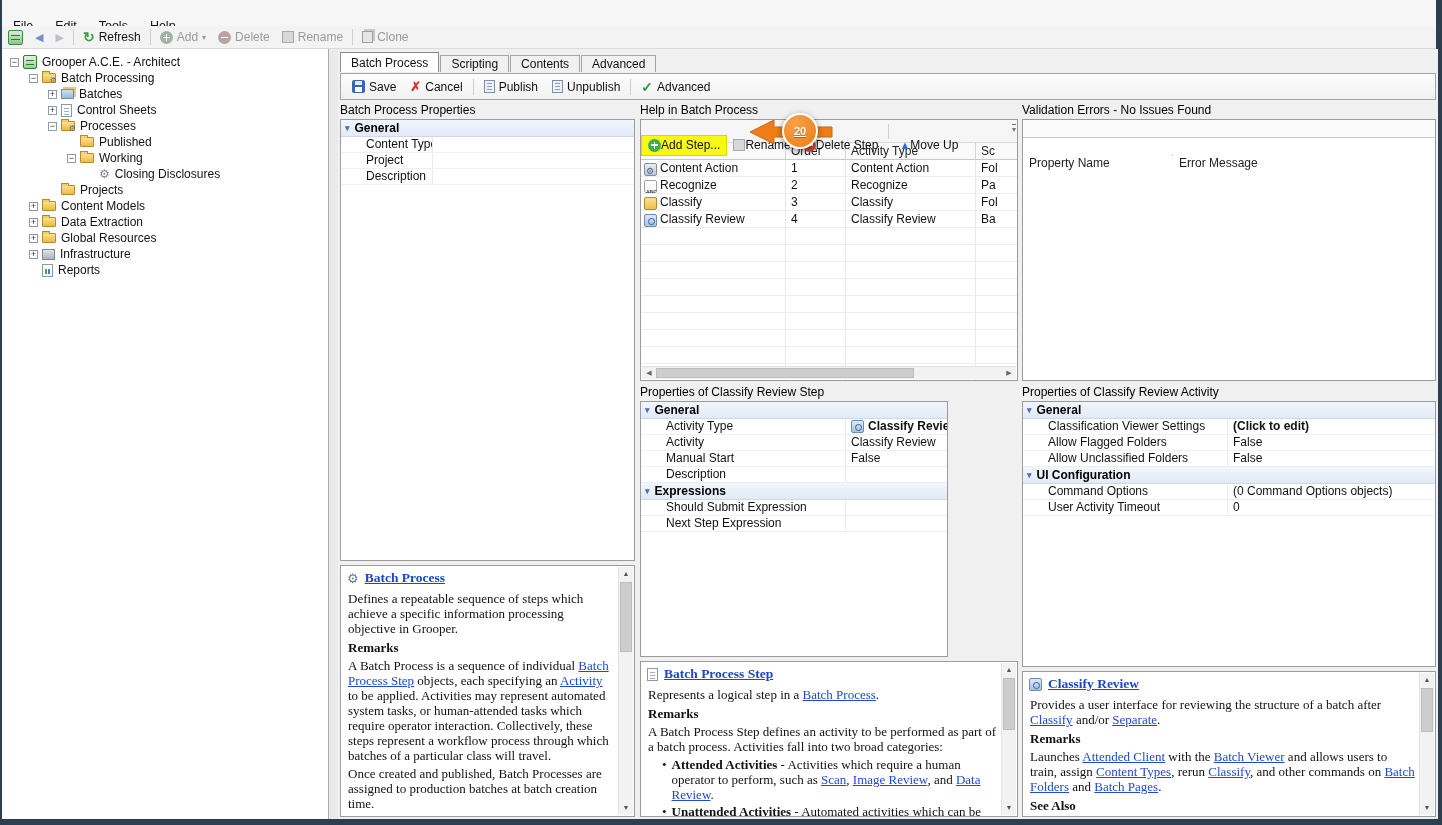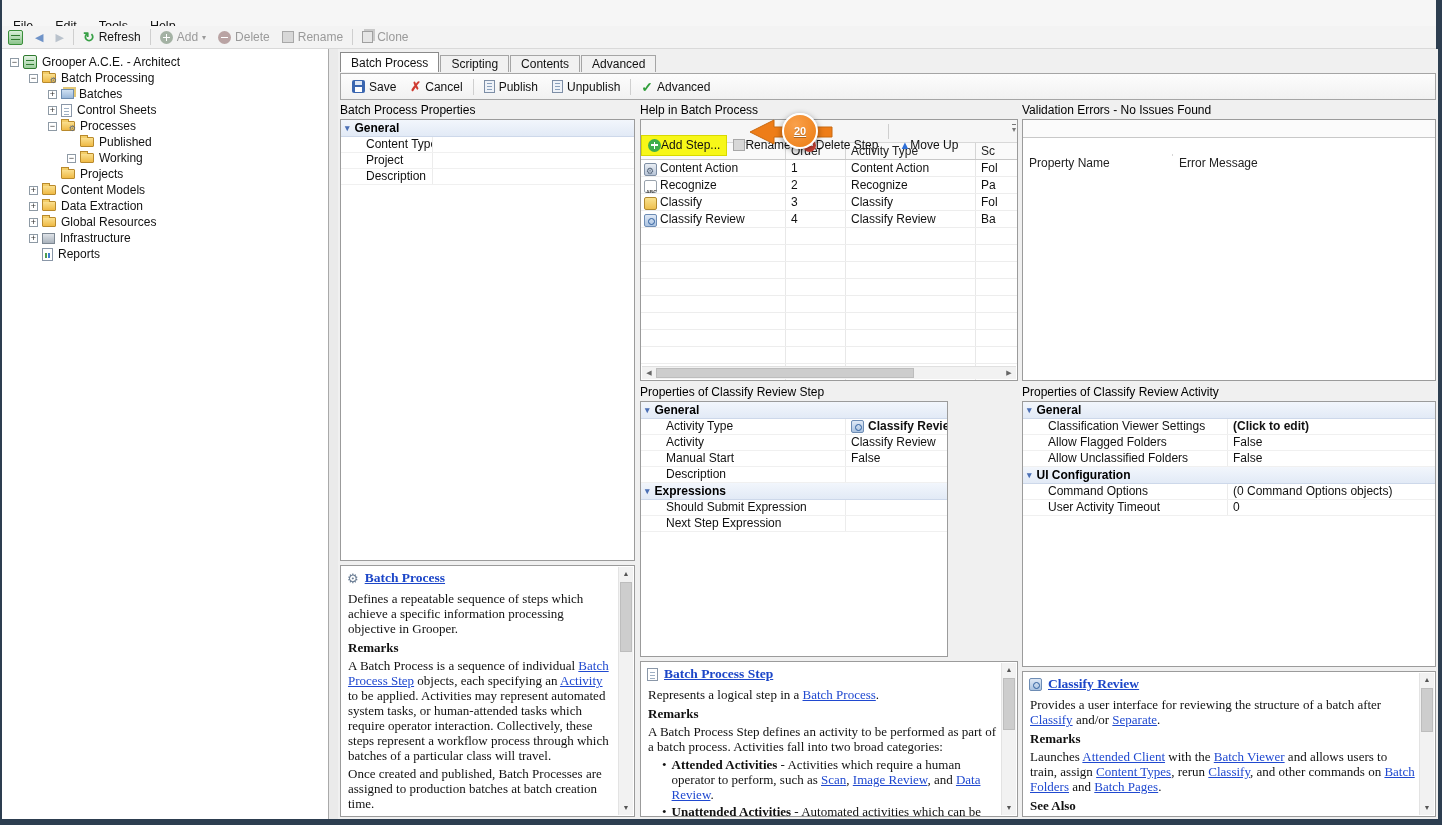--- a/index.html
+++ b/index.html
@@ -226,20 +226,25 @@
           <div class="tree-row" style="padding-left: 65px;">
             <span class="expander spacer"></span>
             <span class="ticon ic-folder"></span>
             <span>Published</span>
           </div>
           <div class="tree-row" style="padding-left: 65px;">
             <span class="expander">−</span>
             <span class="ticon ic-folder"></span>
             <span>Working</span>
           </div>
+          <div class="tree-row" style="padding-left: 84px;">
+            <span class="expander spacer"></span>
+            <span class="ticon ic-gear"></span>
+            <span>Closing Disclosures</span>
+          </div>
           <div class="tree-row" style="padding-left: 46px;">
             <span class="expander spacer"></span>
             <span class="ticon ic-folder"></span>
             <span>Projects</span>
           </div>
           <div class="tree-row" style="padding-left: 27px;">
             <span class="expander">+</span>
             <span class="ticon ic-folder"></span>
             <span>Content Models</span>
           </div>

